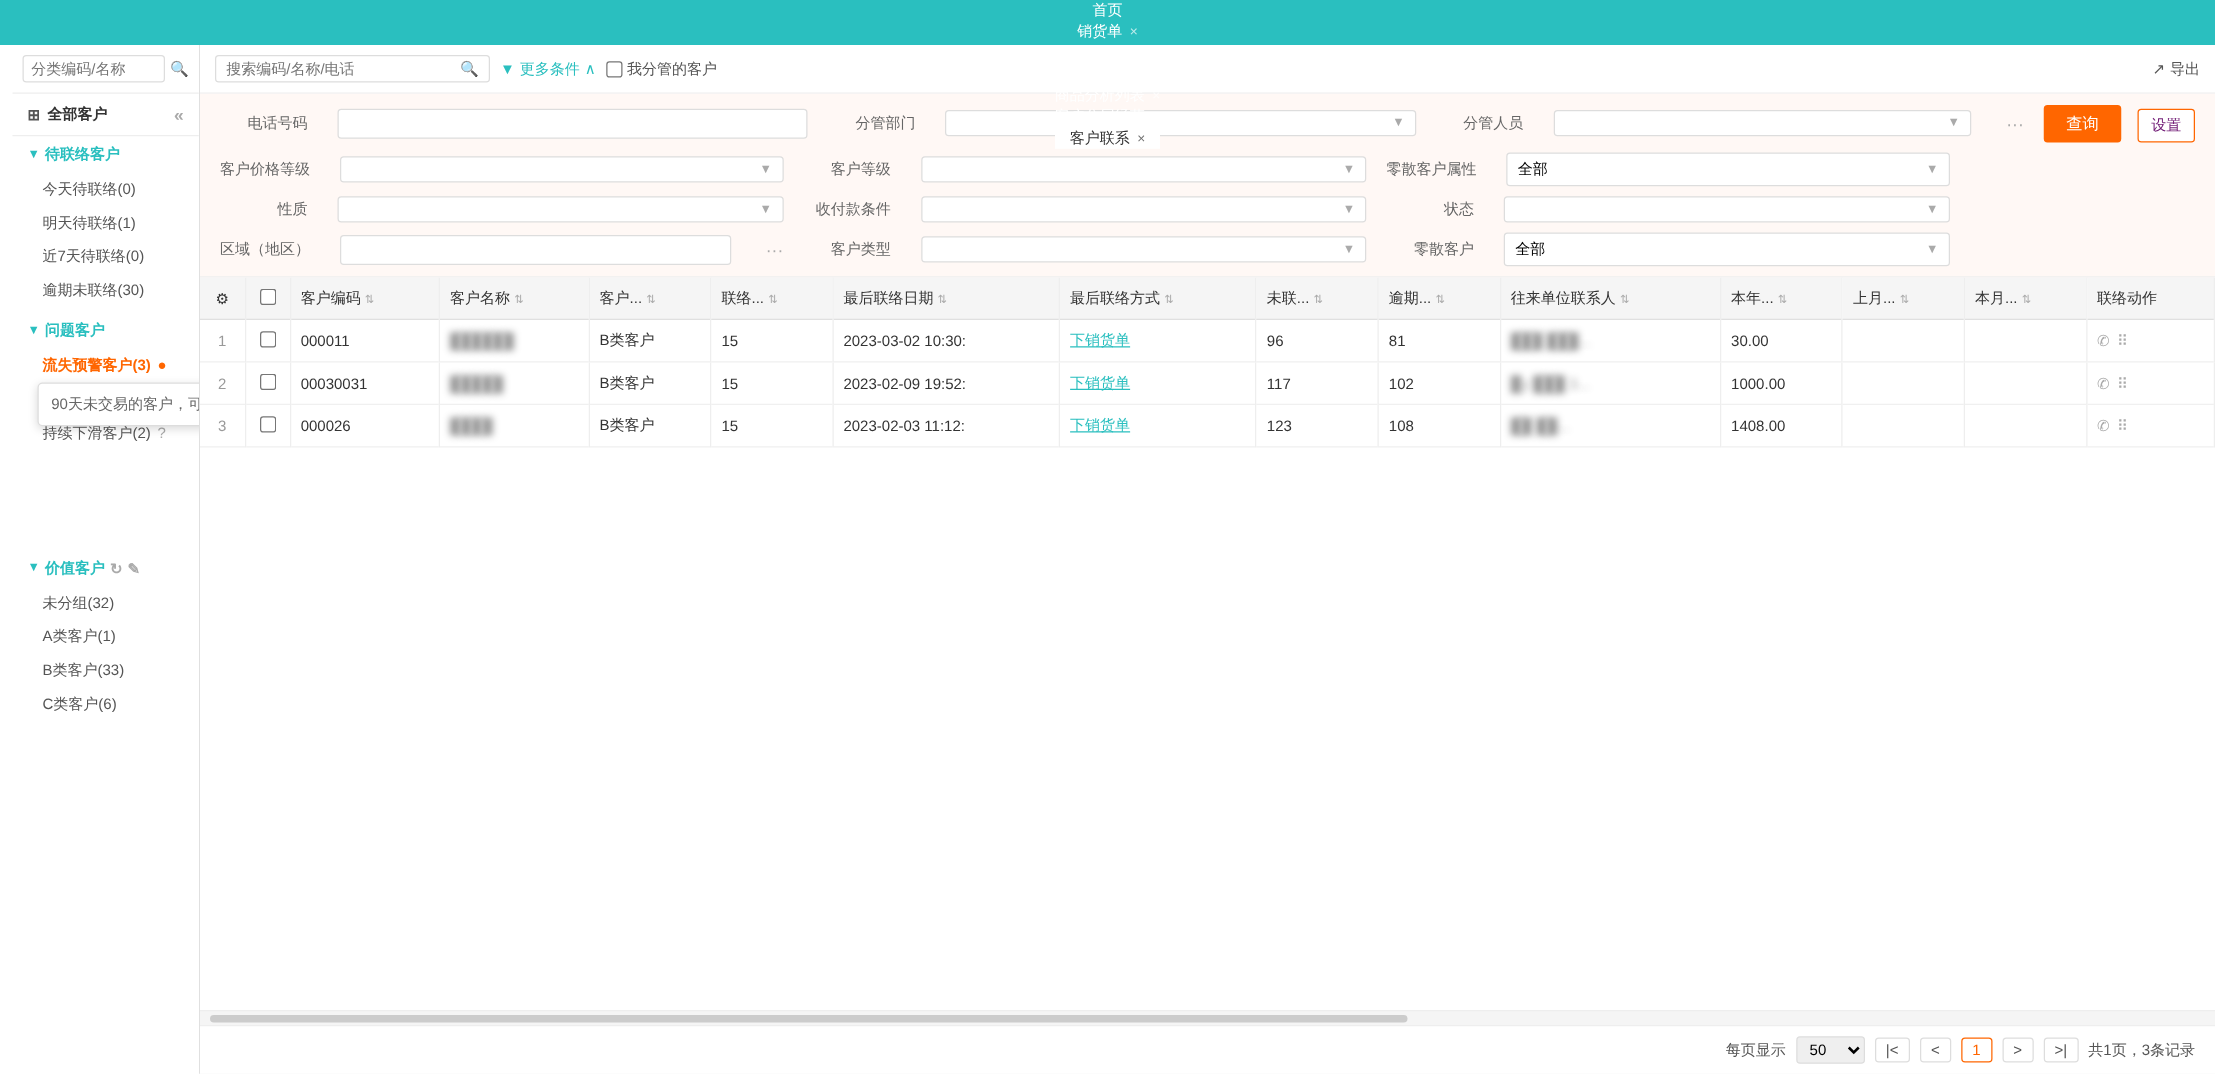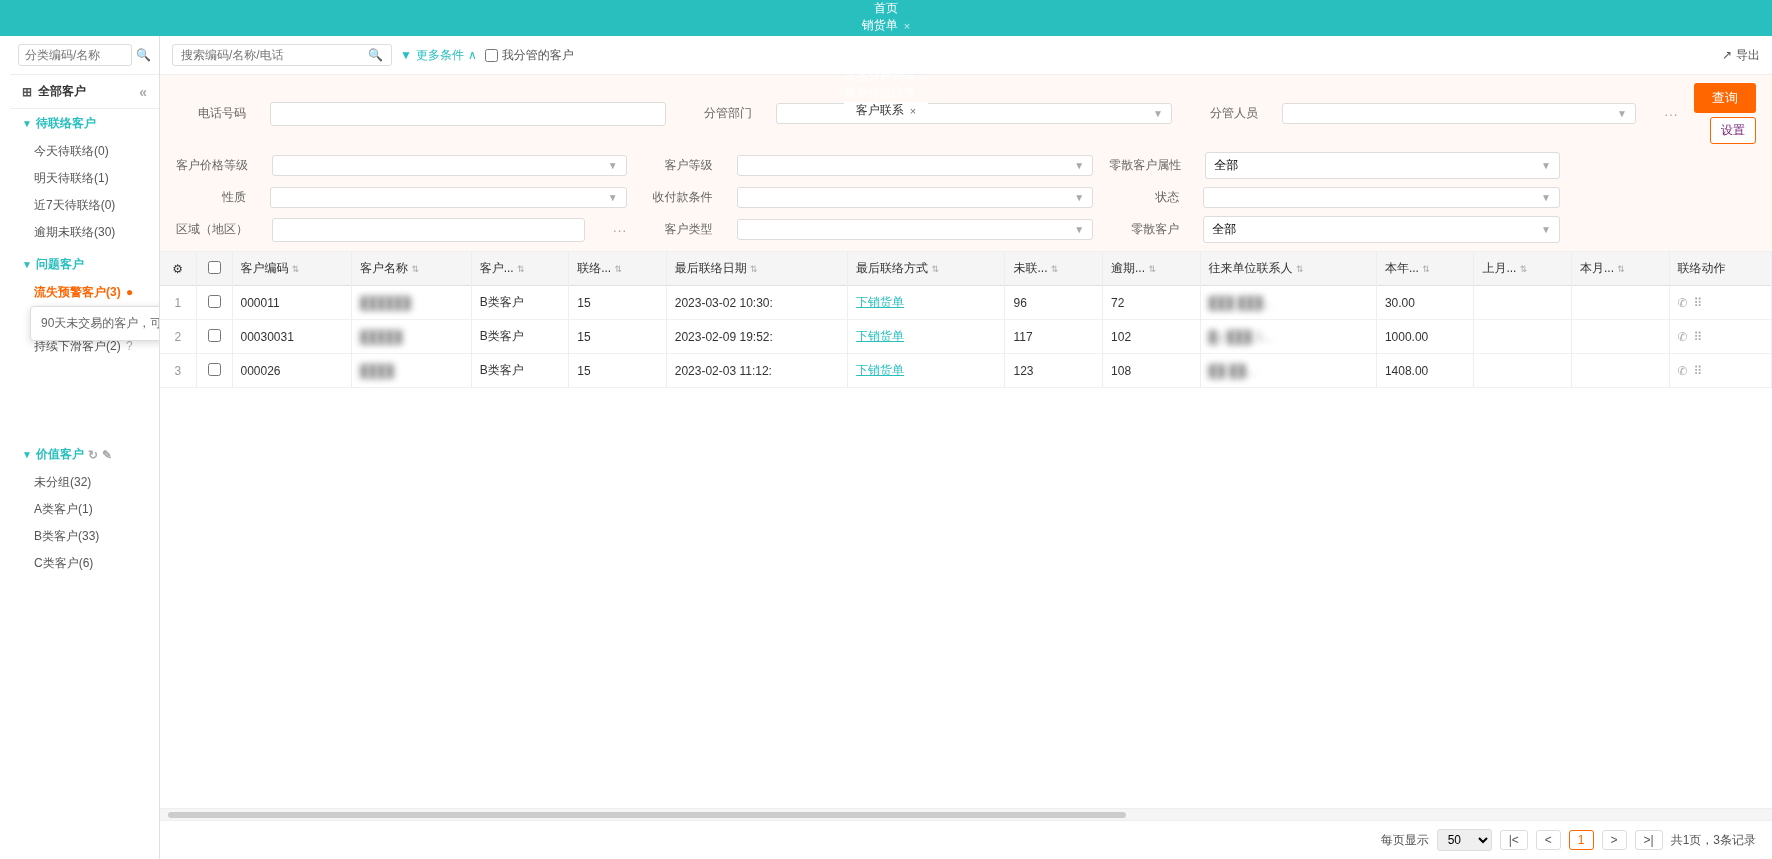--- a/index.html
+++ b/index.html
@@ -258,24 +258,23 @@
       color: #701a75;
       border: 1px solid #ff6600;
       border-radius: 3px;
       padding: 4px 10px;
       cursor: pointer;
       font-size: 12px;
       margin-top: 4px;
     }
     .action-btns {
       display: flex;
-      flex-direction: column;
       align-items: flex-end;
       margin-left: auto;
-      gap: 0;
+      gap: 13px;
     }
 
     
     .table-wrap {
       flex: 1;
       overflow: auto;
     }
     table {
       width: 100%;
       border-collapse: collapse;
@@ -666,21 +665,21 @@
           <tr>
             <td style="text-align:center;color:#999;">1</td>
             <td style="text-align:center;"><input type="checkbox" style=""></td>
             <td>000011</td>
             <td><span class="blurred">██████</span></td>
             <td>B类客户</td>
             <td>15</td>
             <td>2023-03-02 10:30:</td>
             <td><span class="td-link">下销货单</span></td>
             <td>96</td>
-            <td>72</td>
+            <td>81</td>
             <td><span class="blurred">███ ███...</span></td>
             <td>30.00</td>
             <td></td>
             <td></td>
             <td>
               <div class="action-icons">
                 <span>✆</span>
                 <span>⠿</span>
               </div>
             </td>

